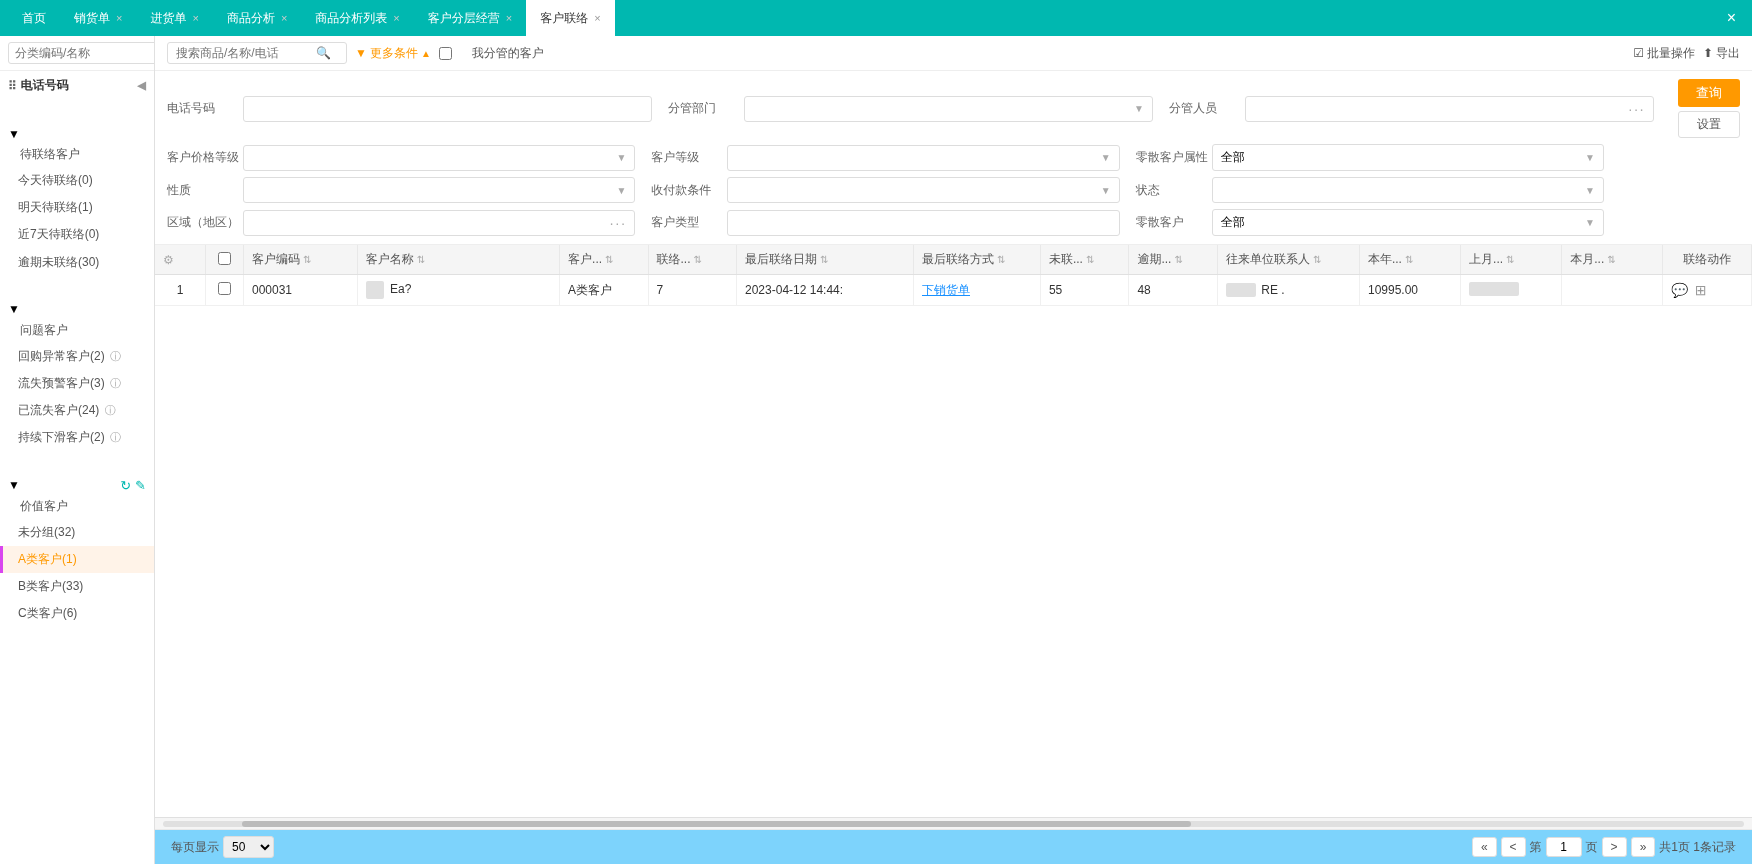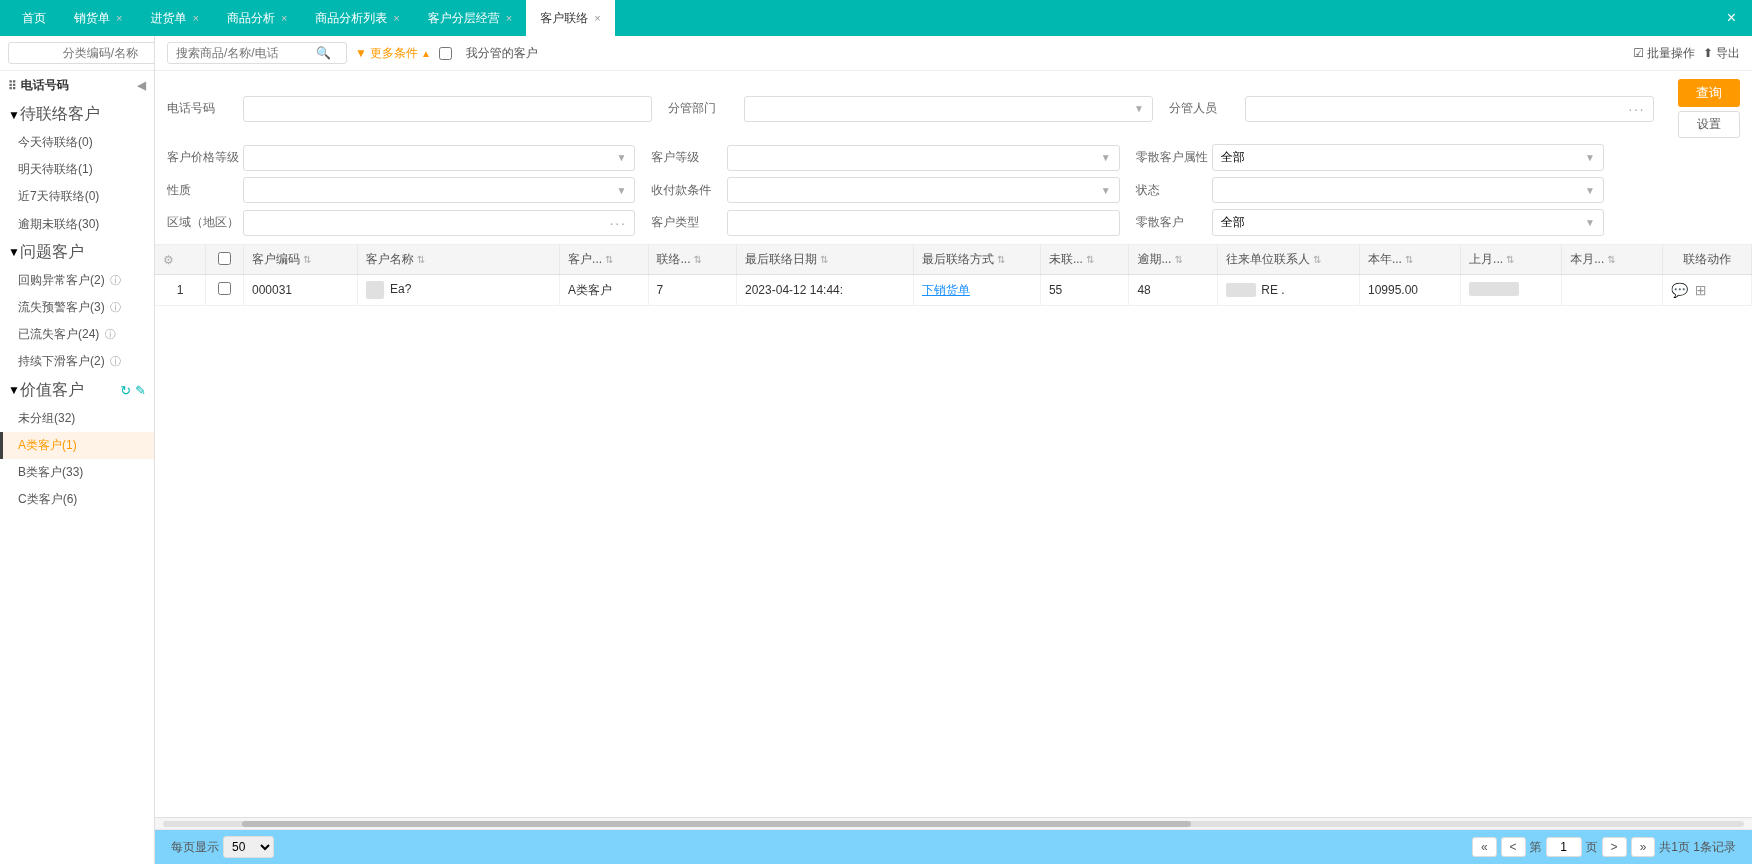--- a/index.html
+++ b/index.html
@@ -64,25 +64,24 @@
     .sidebar-search {
       display: flex;
       align-items: center;
       padding: 6px 8px;
       border-bottom: 1px solid #eee;
     }
     .sidebar-search input {
       flex: 1;
       border: 1px solid #ddd;
       border-radius: 3px;
-      padding: 3px 14px;
+      padding: 3px 6px;
       font-size: 12px;
       outline: none;
       color: #999;
-      text-align: center;
     }
     .sidebar-section-header {
       display: flex;
       align-items: center;
       padding: 6px 8px;
       font-weight: bold;
       font-size: 13px;
       color: #333;
       cursor: pointer;
     }
@@ -94,27 +93,27 @@
       margin-left: auto;
       color: #999;
       font-size: 11px;
     }
     .sidebar-item {
       padding: 4px 8px 4px 18px;
       color: #555;
       cursor: pointer;
       line-height: 1.6;
     }
-    .sidebar-item.active { background: #fff3e8; color: #f90; border-left: 3px solid #404040; padding-left: 15px; }
+    .sidebar-item.active { background: #fff3e8; color: #f90; border-left: 3px solid #d946ef; padding-left: 15px; }
     .sidebar-group-row {
       display: flex;
       align-items: center;
       padding: 4px 8px;
     }
-    .sidebar-group-row .label { color: #555; font-size: 16px; }
+    .sidebar-group-row .label { color: #555; font-size: 12px; margin-top: 42px; }
     .sidebar-group-row .actions { margin-left: auto; display: flex; gap: 4px; }
 
     
     .content-area {
       flex: 1;
       display: flex;
       flex-direction: column;
       overflow: hidden;
       background: #f5f5f5;
     }
@@ -149,21 +148,21 @@
       display: flex;
       align-items: center;
       gap: 3px;
       color: #f90;
       cursor: pointer;
     }
     .filter-icon { color: #f90; }
     .my-customers {
       display: flex;
       align-items: center;
-      gap: 14px;
+      gap: 20px;
       color: #555;
       cursor: pointer;
     }
     .filter-bar-right {
       margin-left: auto;
       display: flex;
       align-items: center;
       gap: 8px;
     }
     .batch-op-btn {

